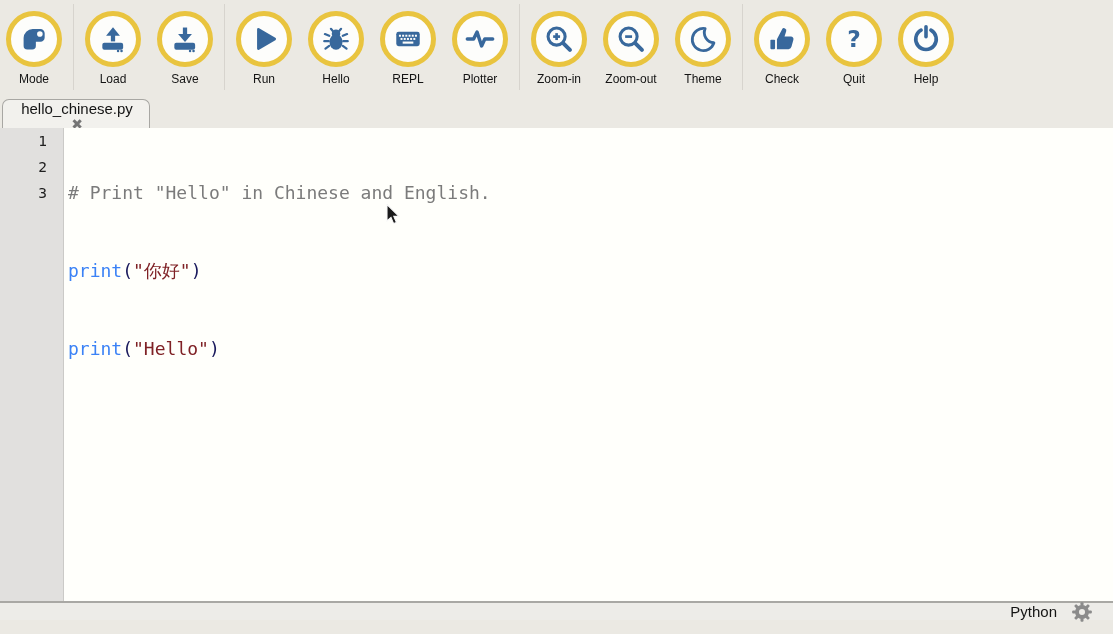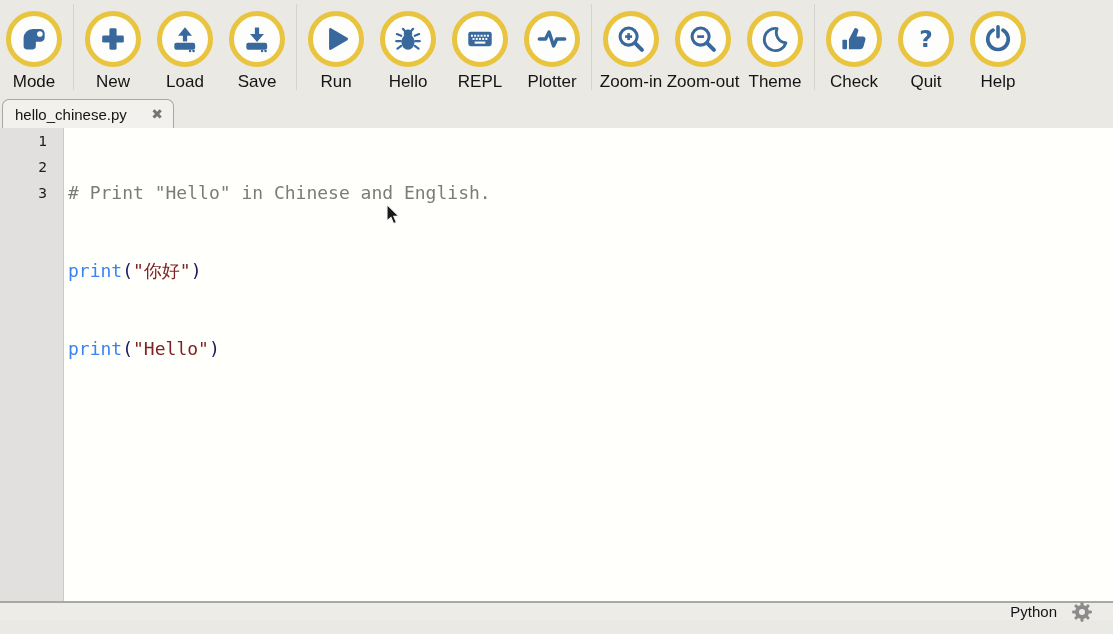--- a/index.html
+++ b/index.html
@@ -14,29 +14,29 @@
   }
   .tgroup { display: flex; column-gap: 8px; }
   .tsep { width: 1px; background: #d7d4ce; height: 86px; margin: 4px 7px 0 7px; flex: none; }
   .tbtn { width: 64px; display: flex; flex-direction: column; align-items: center; cursor: default; }
   .circle {
     margin-top: 11px; width: 56px; height: 56px; border-radius: 50%;
     background: #fdfdfb; border: 5px solid #e9c43f;
     display: flex; align-items: center; justify-content: center;
   }
   .circle svg { display: block; }
-  .tlabel { margin-top: 5px; font-size: 17px; color: #141414; white-space: nowrap; }
+  .tlabel { margin-top: 5px; font-size: 12px; color: #141414; white-space: nowrap; }
 
   
   .tabbar { height: 31px; background: #ebe9e3; display: flex; align-items: flex-end; flex: none; }
   .tab {
-    margin-left: 2px; height: 29px; width: 172px;
+    margin-left: 2px; height: 29px; width: 148px;
     background: #f2f1ed; border: 1px solid #a8a7a3; border-bottom: none;
     border-radius: 7px 7px 0 0;
-    display: flex; align-items: center; padding: 0 10px 0 12px;
+    display: flex; align-items: center; padding: 0 10px 0 12px; flex-direction: column;
   }
   .tab-title { font-size: 15px; color: #141414; white-space: nowrap; flex: 1; }
   .tab-close { font-size: 14px; color: #757575; font-weight: bold; cursor: default; line-height: 1; }
 
   
   .editor { height: 473px; background: #fffffb; position: relative; overflow: hidden; flex: none; }
   .gutter {
     position: absolute; left: 0; top: 0; bottom: 0; width: 64px;
     background: #e1e0de; border-right: 1px solid #cbcac7;
     font-family: "DejaVu Sans Mono", "Liberation Mono", monospace;
@@ -80,29 +80,20 @@
             <circle cx="16.4" cy="8.2" r="2.1" fill="#fdfdfb"></circle>
           </svg>
         </div>
         <div class="tlabel">Mode</div>
       </div>
     </div>
 
     <div class="tsep"></div>
 
     <div class="tgroup">
-      <div class="tbtn">
-        <div class="circle">
-          <svg width="32" height="32" viewBox="0 0 24 24" fill="#38689c">
-            <rect x="9.3" y="3.9" width="5.4" height="16.2" rx="1.1"></rect>
-            <rect x="3.9" y="9.3" width="16.2" height="5.4" rx="1.1"></rect>
-          </svg>
-        </div>
-        <div class="tlabel">New</div>
-      </div>
       <div class="tbtn">
         <div class="circle">
           <svg width="32" height="32" viewBox="0 0 24 24" fill="#38689c">
             <polygon points="12,3.2 17.2,9.6 6.8,9.6"></polygon>
             <rect x="10.4" y="9" width="3.2" height="4.8"></rect>
             <rect x="4" y="14.8" width="15.6" height="5.2" rx="1.5"></rect>
             <circle cx="15.8" cy="21" r="0.95"></circle>
             <circle cx="18.4" cy="21" r="0.95"></circle>
           </svg>
         </div>

